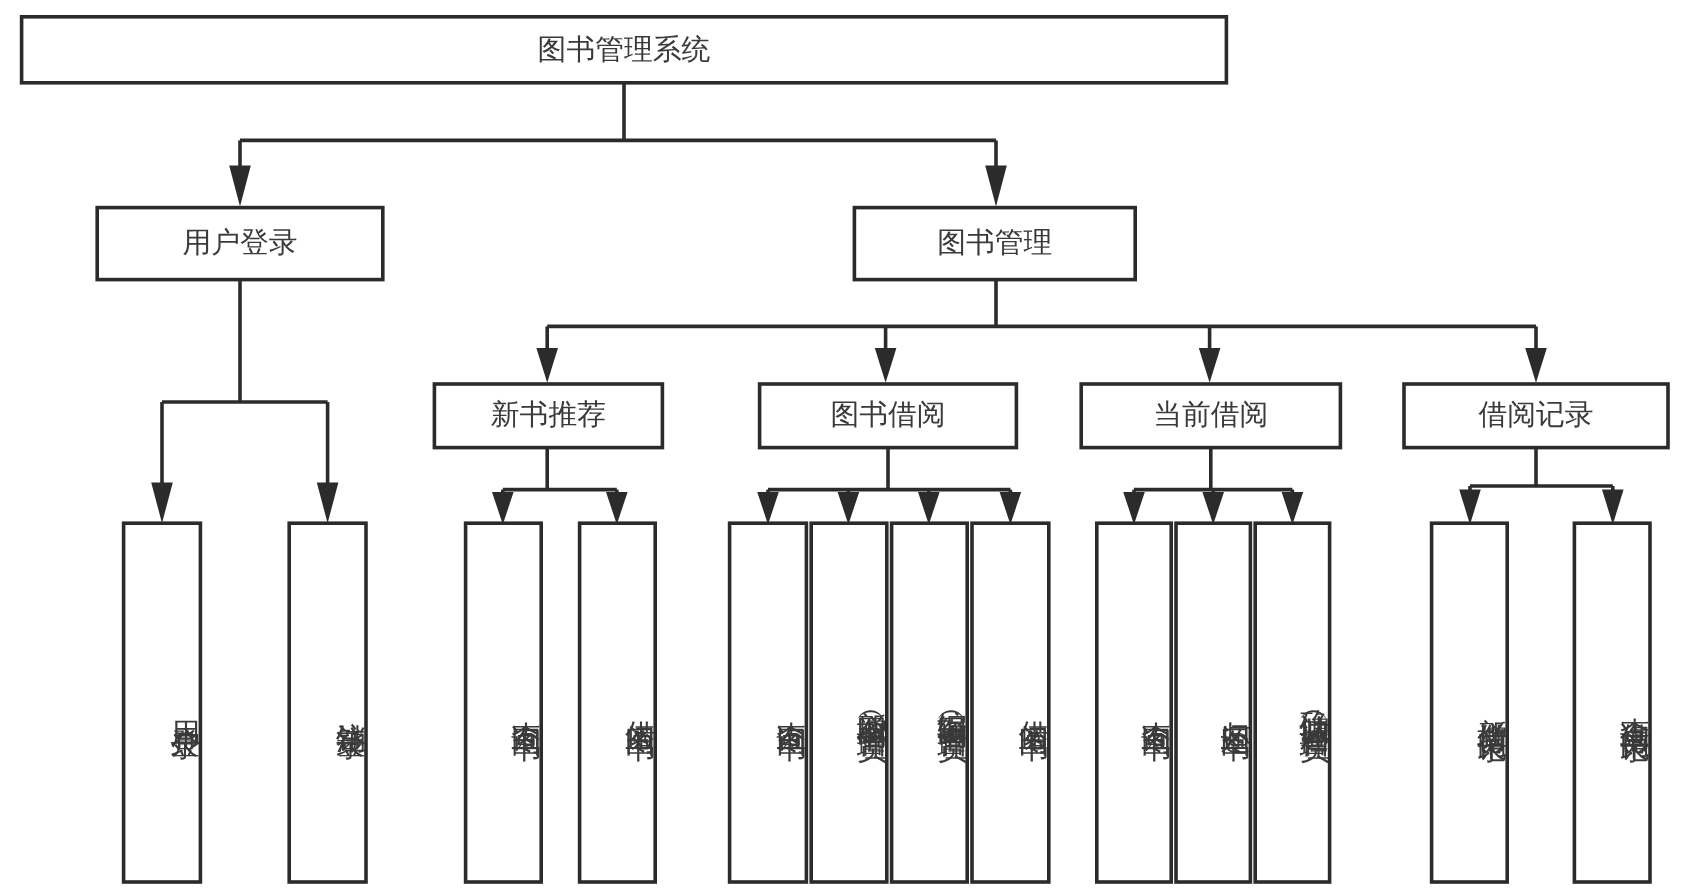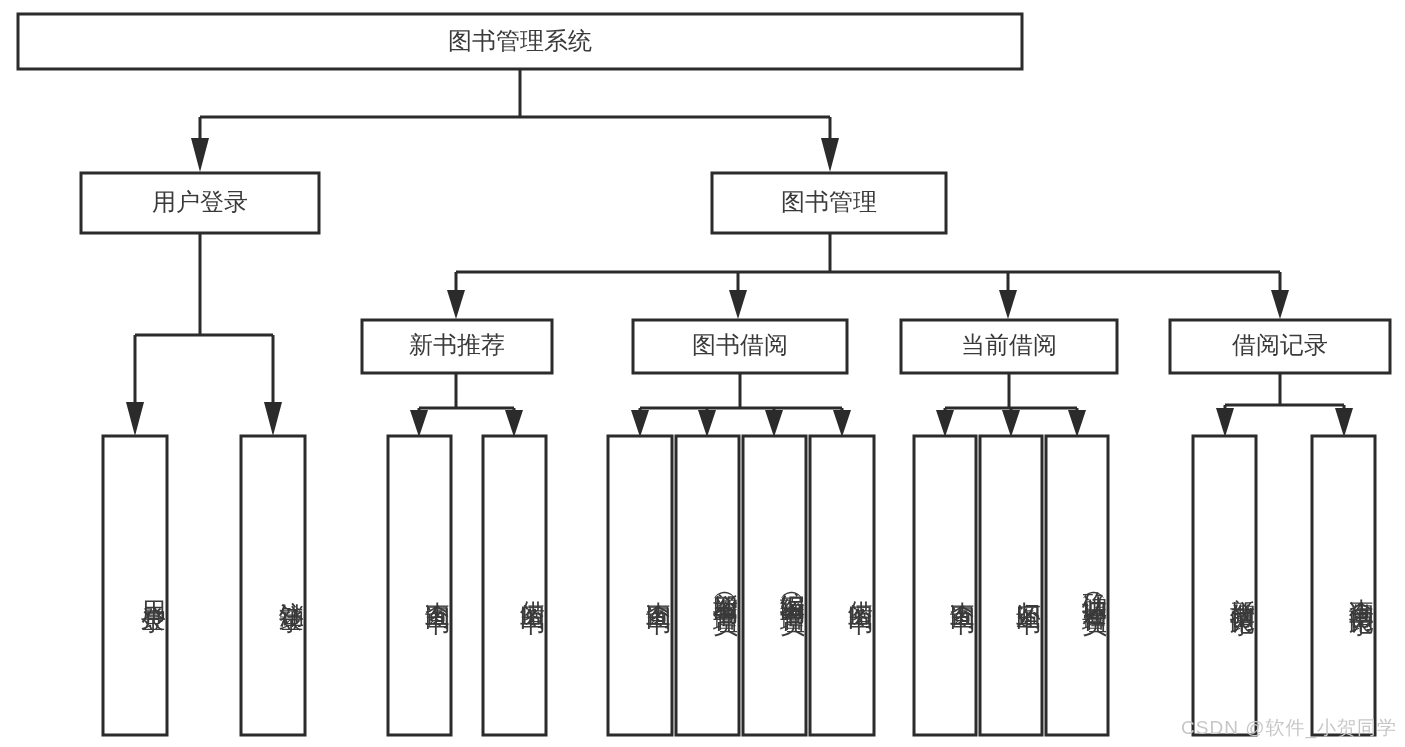--- a/index.html
+++ b/index.html
@@ -200,14 +200,13 @@
   <div class="leaf-label-wrap" style="left:743px; top:440px; width:63px; height:290px;">编辑图书（管理员）</div>
   <div class="leaf-label-wrap" style="left:810px; top:446px; width:64px; height:282px;">借阅图书</div>
 
   <div class="leaf-label-wrap" style="left:914px; top:446px; width:62px; height:282px;">查询图书</div>
   <div class="leaf-label-wrap" style="left:980px; top:446px; width:62px; height:282px;">归还图书</div>
   <div class="leaf-label-wrap" style="left:1046px; top:440px; width:62px; height:290px;">确认归还（管理员）</div>
 
   <div class="leaf-label-wrap" style="left:1193px; top:446px; width:63px; height:282px;">新增借阅记录</div>
   <div class="leaf-label-wrap" style="left:1312px; top:446px; width:63px; height:282px;">查询借阅记录</div>
 
-  <div class="watermark">CSDN @软件_小贺同学</div>
 </div>
 
 </body></html>

